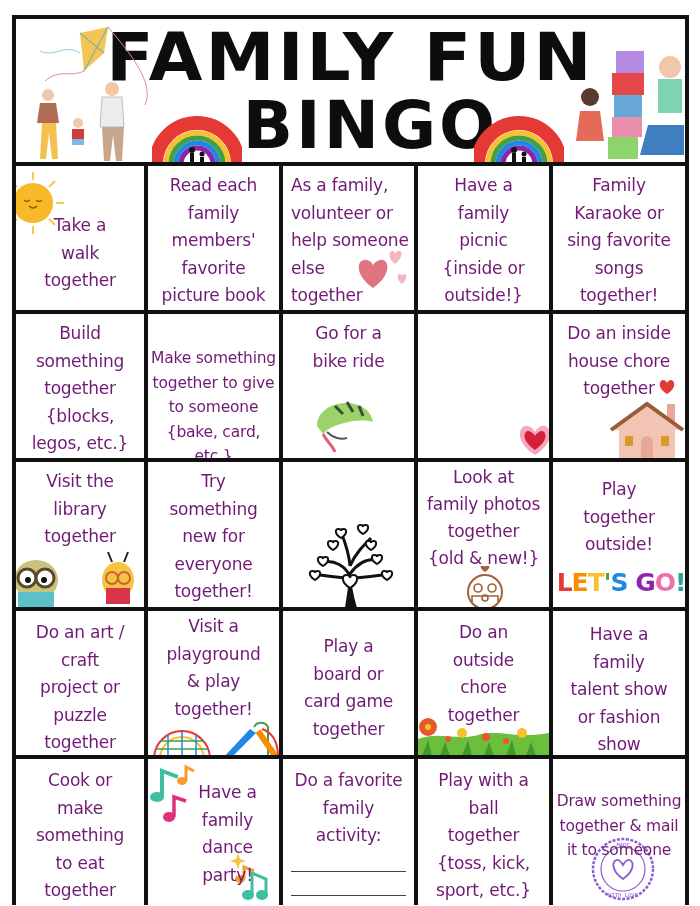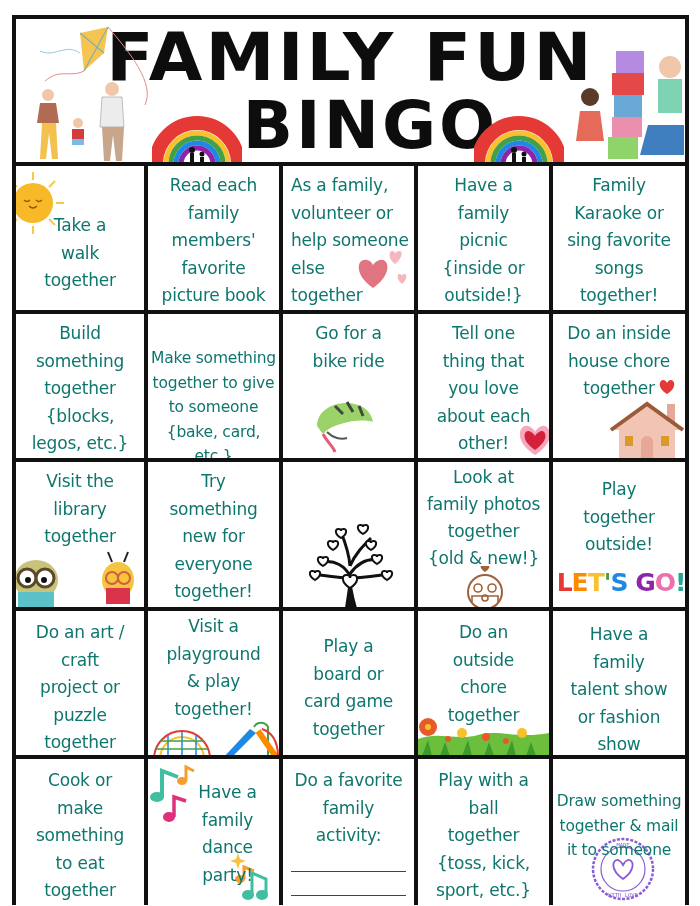--- a/index.html
+++ b/index.html
@@ -31,21 +31,21 @@
   .cell {
     position: relative; border-right: 4px solid #111; border-bottom: 4px solid #111;
     display: flex; align-items: flex-start; justify-content: center;
     text-align: center; overflow: hidden; background: #fff;
   }
   .cell.col-last { border-right: none; }
   .cell.row-last { border-bottom: none; }
   .cell-text {
     position: relative; z-index: 2;
     font-family: "DejaVu Sans", sans-serif; font-size: 17px; line-height: 27.5px;
-    padding-top: 6px; white-space: pre-line; color: #0f766e; letter-spacing: -0.2px;
+    padding-top: 6px; white-space: pre-line; color: #701a75; letter-spacing: -0.2px;
   }
   .cell-text.small { font-size: 15.5px; line-height: 24.5px; margin-top: 26px; }
   .cell-text.left { text-align: left; width: 100%; padding-left: 8px; }
 
   .free-word {
     position: absolute; top: 4px; left: 0; width: 100%; text-align: center;
     font-weight: 900; font-size: 42px; letter-spacing: 1px; color: #0d0d0d;
   }
   .icon { position: absolute; z-index: 1; }
   .blank-line { position: absolute; left: 8px; right: 8px; height: 0; border-top: 1.5px solid #444; }
@@ -190,25 +190,20 @@
         <path d="M14 46 C 20 52, 28 54, 34 52" stroke="#555" stroke-width="2" fill="none"></path>
       </svg>
       <div class="cell-text">Go for a
 bike ride</div>
     </div>
     <div class="cell">
       <svg class="icon" style="left:100px;top:110px" width="34" height="32" viewBox="0 0 34 32">
         <path d="M17 31 C -6 16, 2 0, 10 2 C 14 3, 16 6, 17 8 C 18 6, 20 3, 24 2 C 32 0, 40 16, 17 31 Z" fill="#f6a9bd"></path>
         <path d="M17 26 C 2 16, 6 6, 11 7 C 14 8, 16 10, 17 12 C 18 10, 20 8, 23 7 C 28 6, 32 16, 17 26 Z" fill="#d3213c"></path>
       </svg>
-      <div class="cell-text">Tell one
-thing that
-you love
-about each
-other!</div>
     </div>
     <div class="cell col-last">
       <svg class="icon" style="left:106px;top:66px" width="16" height="14" viewBox="0 0 16 14">
         <path d="M8 14 C -3 7, 1 0, 4 0 C 6 0, 7 1, 8 3 C 9 1, 10 0, 12 0 C 15 0, 19 7, 8 14 Z" fill="#e53935"></path>
       </svg>
       <svg class="icon" style="left:56px;top:86px" width="76" height="60" viewBox="0 0 76 60">
         <rect x="58" y="4" width="8" height="18" fill="#e8a898"></rect>
         <path d="M2 30 L38 4 L74 30" fill="#f1c4b4" stroke="#9a5b38" stroke-width="4"></path>
         <rect x="10" y="28" width="56" height="32" fill="#f1c4b4"></rect>
         <rect x="16" y="36" width="8" height="10" fill="#d99a2b"></rect>

